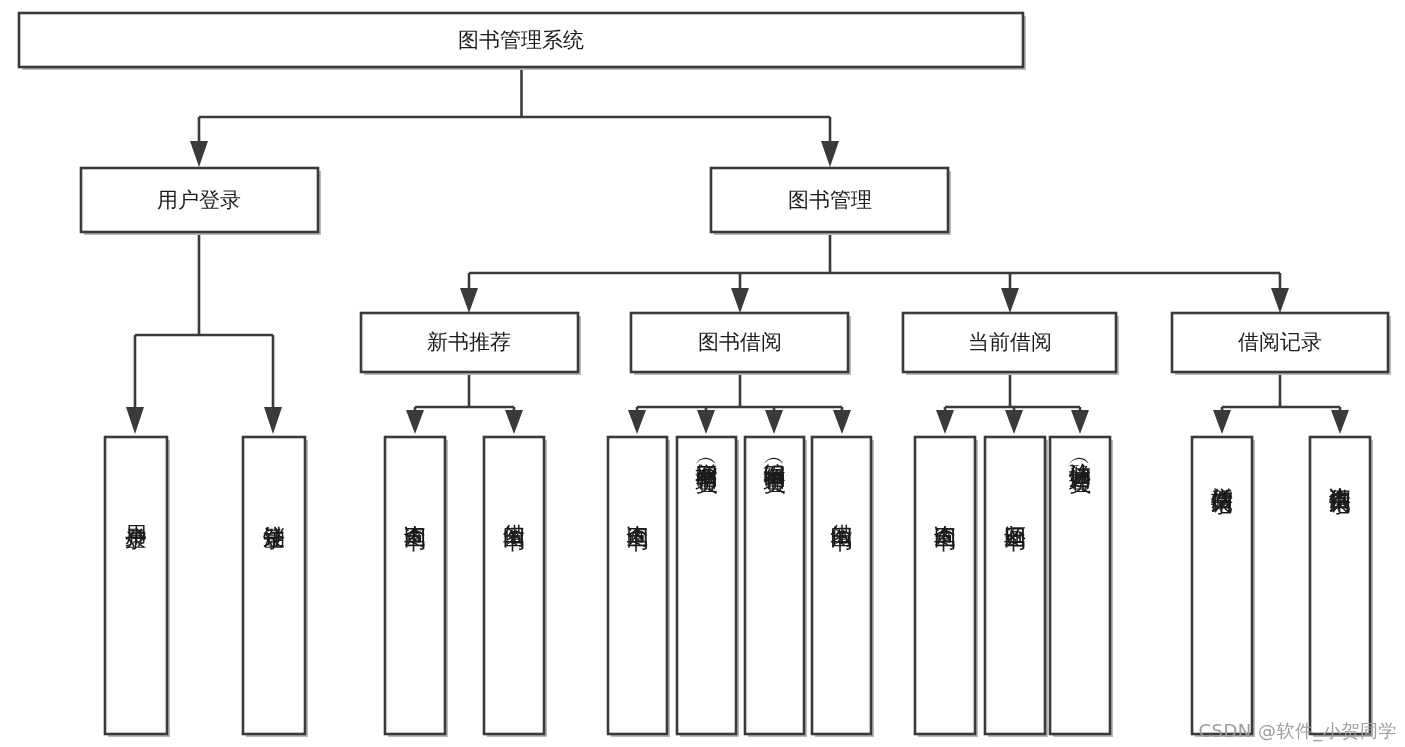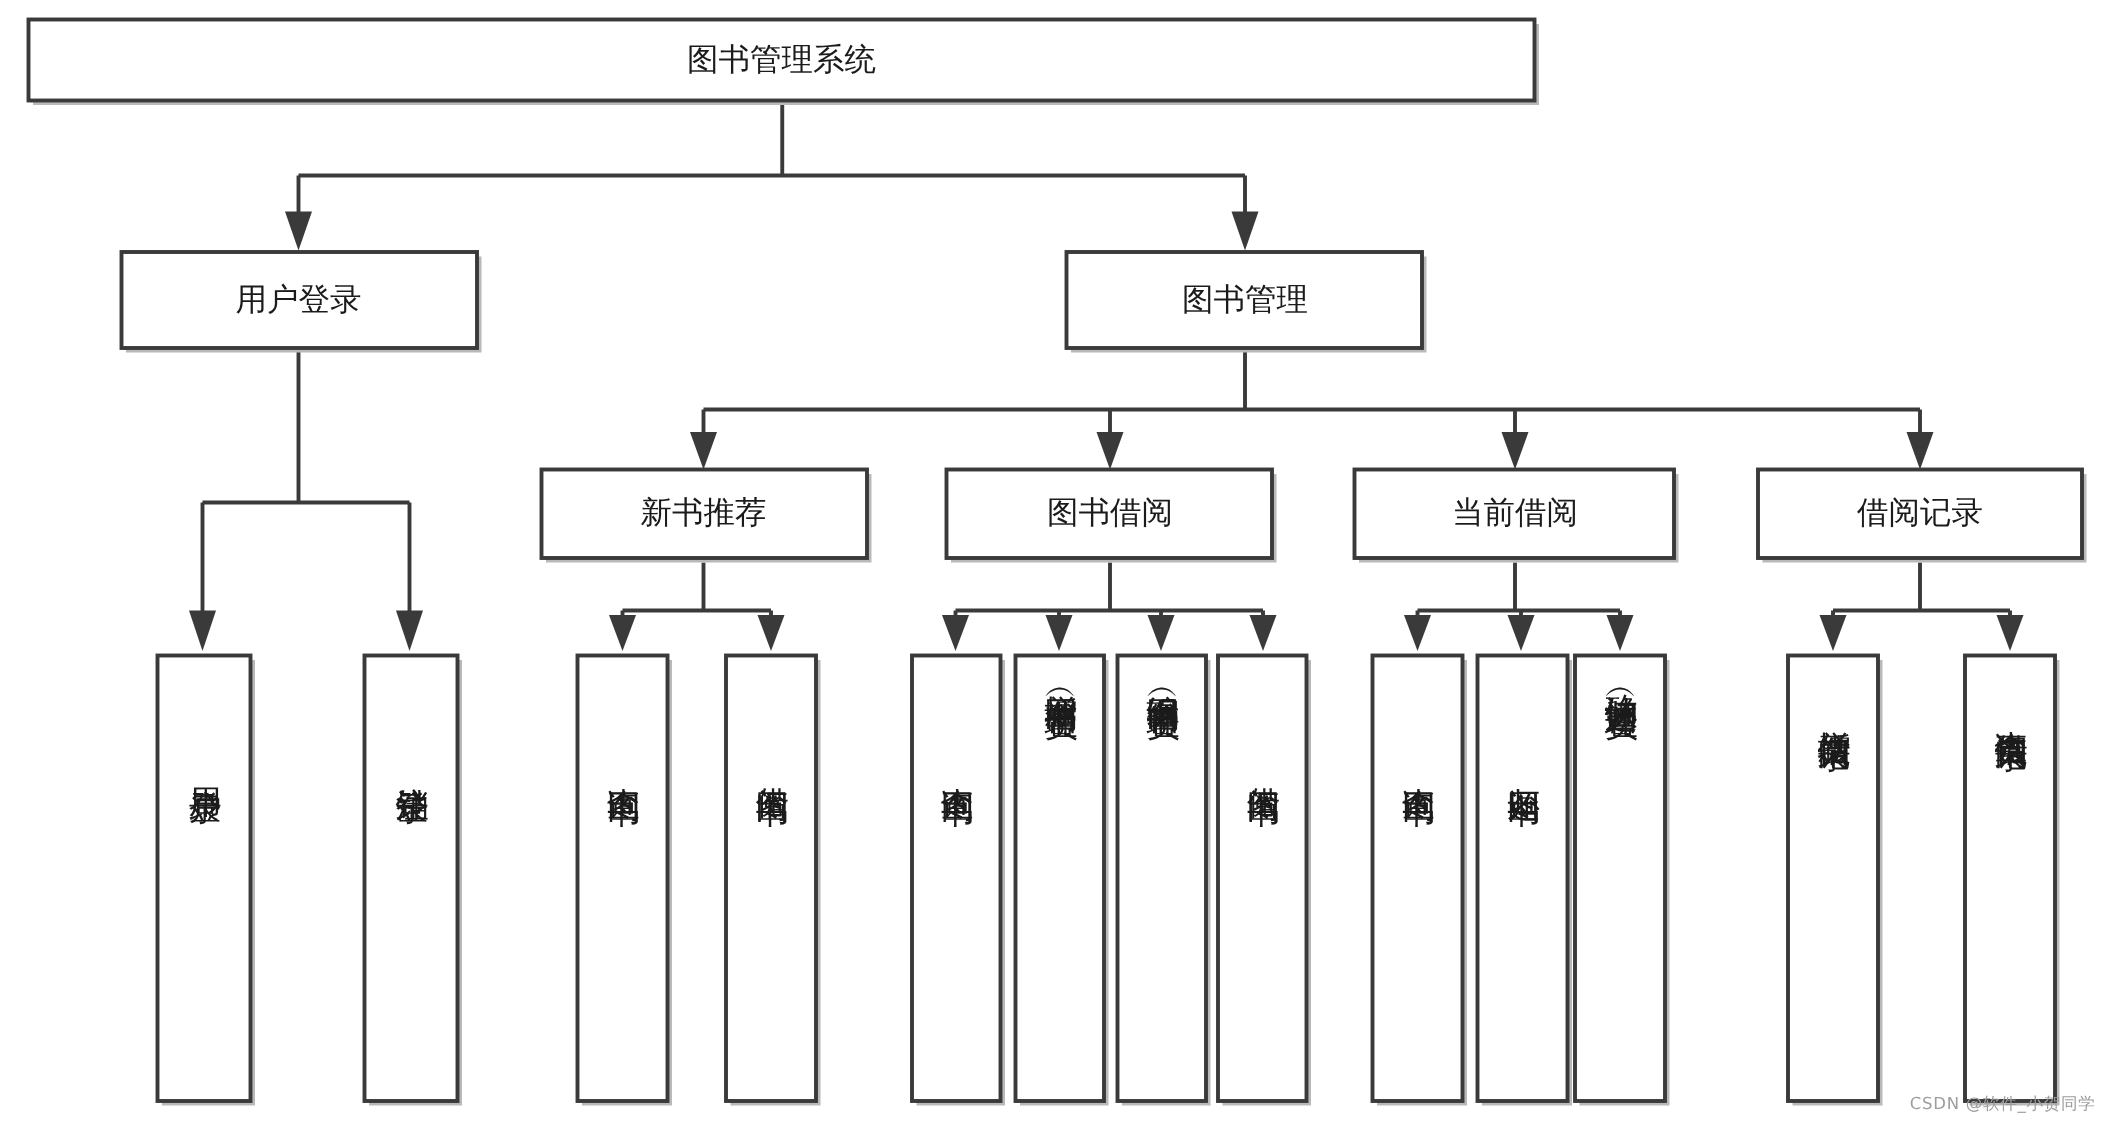--- a/index.html
+++ b/index.html
@@ -72,21 +72,21 @@
     position: absolute;
     display: flex;
     align-items: flex-start;
     justify-content: center;
   }
   .watermark {
     position: absolute;
     right: 8px;
     bottom: 4px;
     font-family: "DejaVu Sans", "Liberation Sans", sans-serif;
-    font-size: 11px;
+    font-size: 18px;
     color: #9d9d9d;
     white-space: nowrap;
     letter-spacing: 0.5px;
   }
 </style>
 </head>
 <body>
 
 <div id="diagram-root">
 

